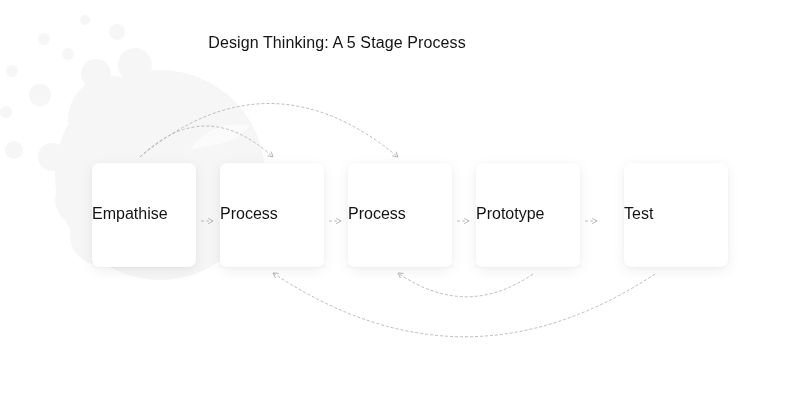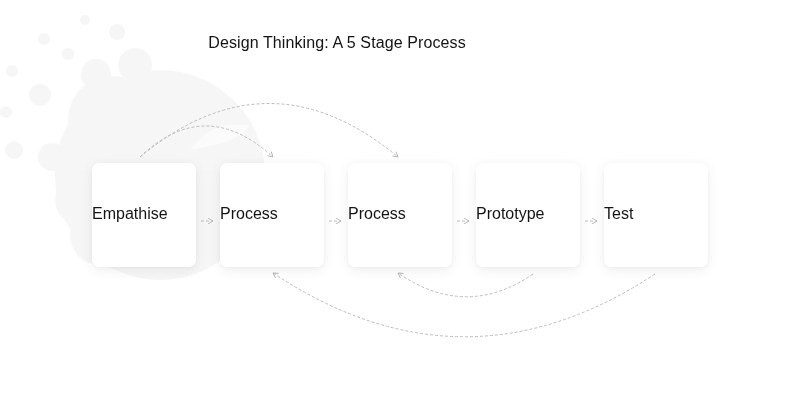--- a/index.html
+++ b/index.html
@@ -75,15 +75,15 @@
 </div>
 <div class="stage" style="left:220px">
   <span>Process</span>
 </div>
 <div class="stage" style="left:348px">
   <span>Process</span>
 </div>
 <div class="stage" style="left:476px">
   <span>Prototype</span>
 </div>
-<div class="stage" style="left:604px">
+<div class="stage" style="left:624px">
   <span>Test</span>
 </div>
 
 </body></html>

